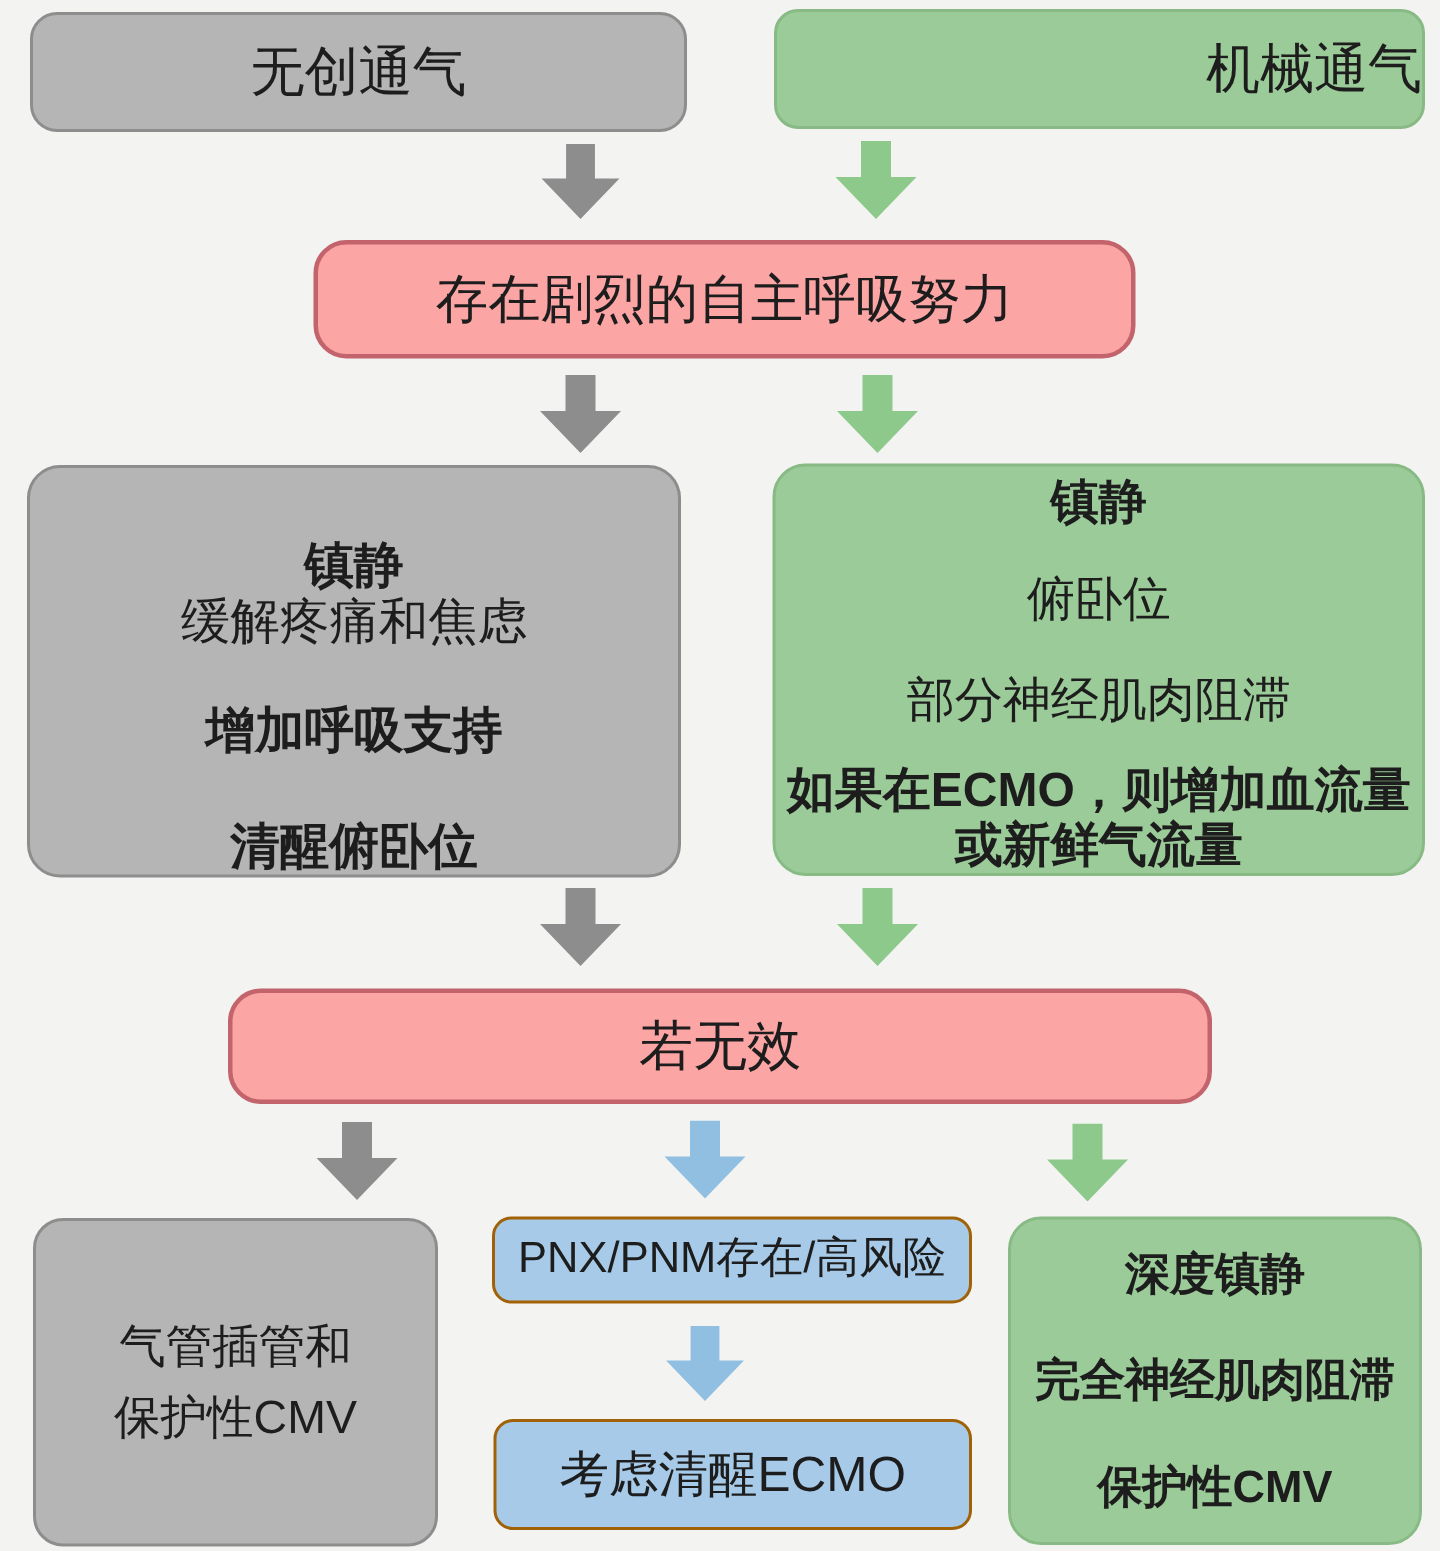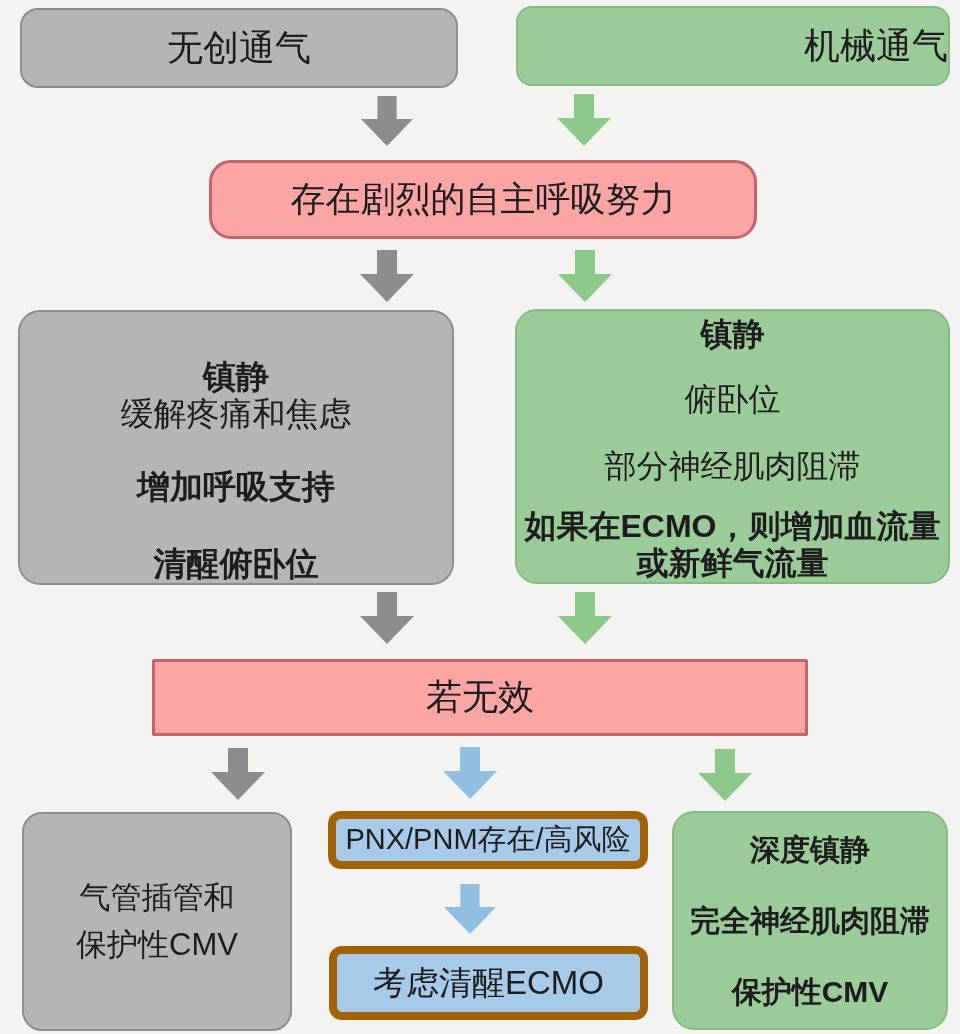--- a/index.html
+++ b/index.html
@@ -27,21 +27,21 @@
   .gray{
     background:#b5b5b5;
     border:2px solid #8d8d8d;
   }
   .green{
     background:#9bcb98;
     border:2px solid #87ba84;
   }
   .blue{
     background:#a6cae7;
-    border:8px solid #a16207;
+    border:2px solid #a16207;
   }
   .white-red{
     background:#fca5a5;
     border:3px solid #c3636c;
   }
   .ln{line-height:1.15;}
   .b{font-weight:bold;}
   .title-text{font-size:36px;}
   .cond-text{font-size:35px;}
   .arrow{position:absolute;}
@@ -106,21 +106,21 @@
     <div class="ln b fs32 gap-g3 wrapline">如果在ECMO，则增加血流量或新鲜气流量</div>
   </div>
 
   <svg class="arrow" style="left:360px;top:592px;" width="54" height="52" viewBox="0 0 54 52">
     <polygon points="17,0 37,0 37,24 54,24 27,52 0,24 17,24" fill="#8d8d8d"></polygon>
   </svg>
   <svg class="arrow" style="left:558px;top:592px;" width="54" height="52" viewBox="0 0 54 52">
     <polygon points="17,0 37,0 37,24 54,24 27,52 0,24 17,24" fill="#8cc98a"></polygon>
   </svg>
 
-  <div class="box white-red" style="left:152px;top:659px;width:656px;height:77px;border-radius:2px;">
+  <div class="box white-red" style="left:152px;top:659px;width:656px;height:77px;border-radius:22px;">
     <span class="title-text">若无效</span>
   </div>
 
   <svg class="arrow" style="left:211px;top:748px;" width="54" height="52" viewBox="0 0 54 52">
     <polygon points="17,0 37,0 37,24 54,24 27,52 0,24 17,24" fill="#8d8d8d"></polygon>
   </svg>
   <svg class="arrow" style="left:443px;top:747px;" width="54" height="52" viewBox="0 0 54 52">
     <polygon points="17,0 37,0 37,24 54,24 27,52 0,24 17,24" fill="#90bfe1"></polygon>
   </svg>
   <svg class="arrow" style="left:698px;top:749px;" width="54" height="52" viewBox="0 0 54 52">

